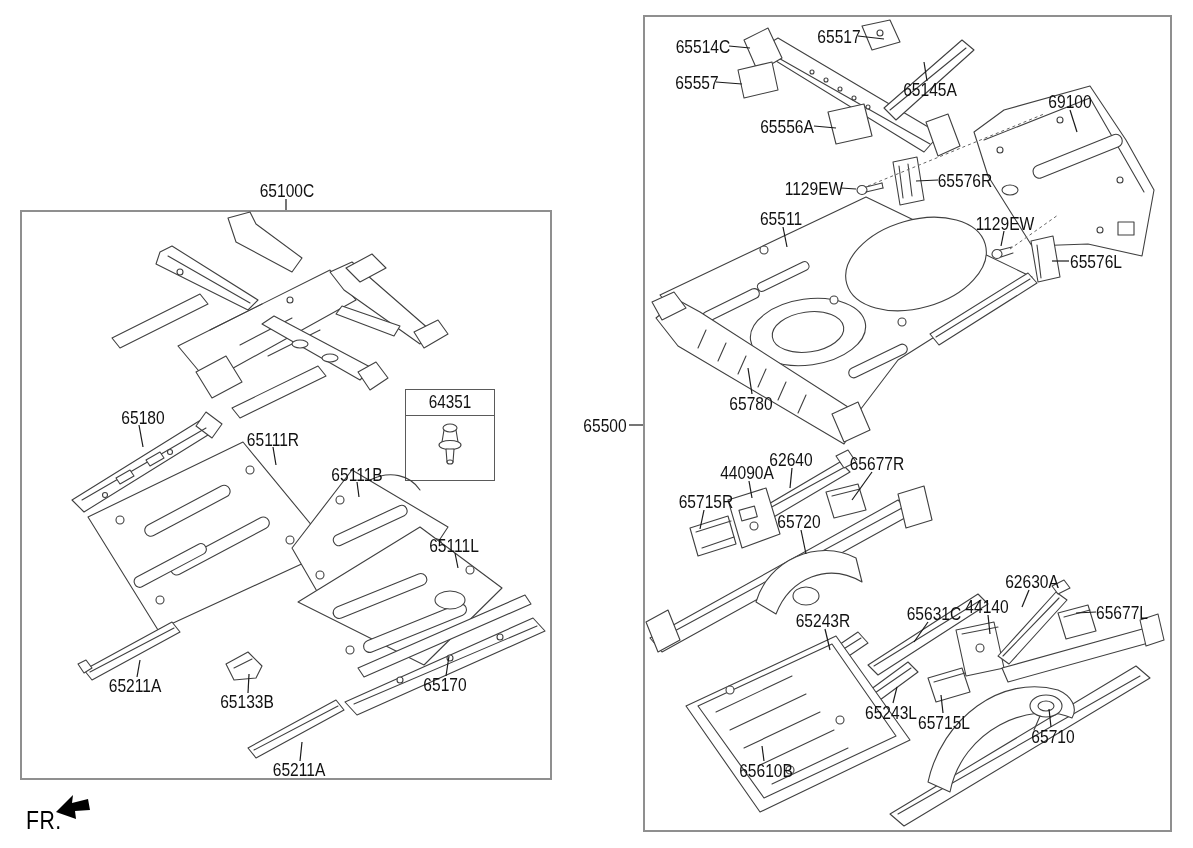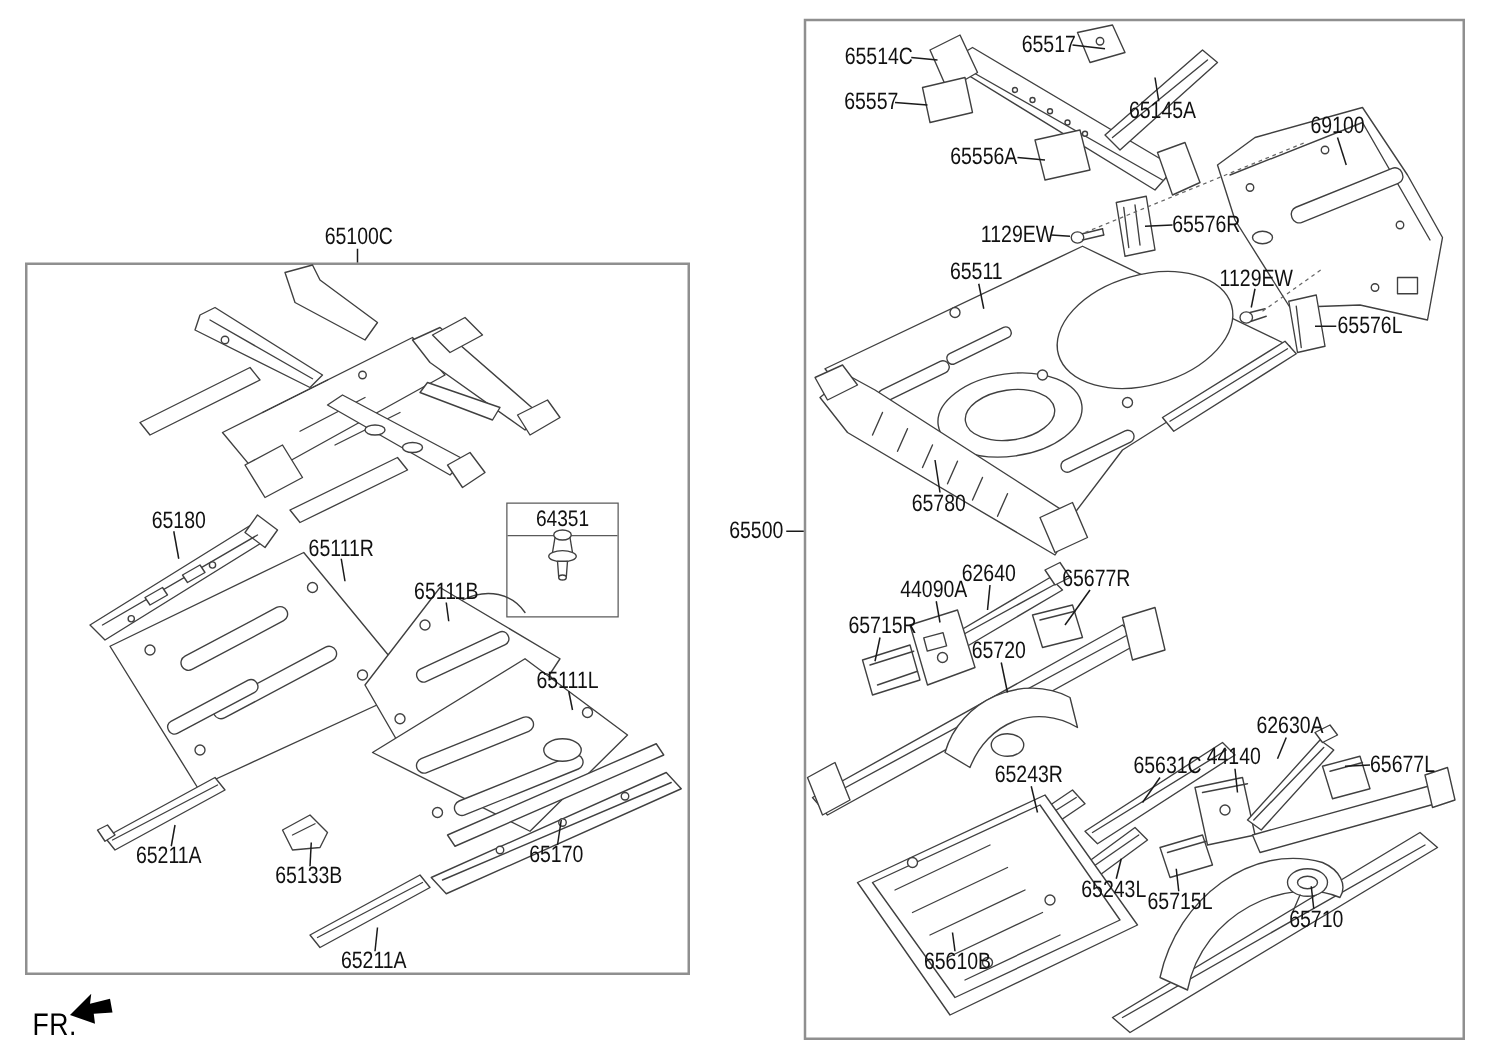--- a/index.html
+++ b/index.html
@@ -3,21 +3,21 @@
 <meta charset="utf-8">
 <style>
   html,body{margin:0;padding:0;background:#ffffff;}
   .canvas{
     position:relative;width:1193px;height:848px;background:#ffffff;
     font-family:"Liberation Sans",sans-serif;overflow:hidden;
   }
   .box{position:absolute;border:2px solid #8f8f8f;box-sizing:border-box;background:transparent;}
   .box-left{left:20px;top:210px;width:532px;height:570px;}
   .box-right{left:643px;top:15px;width:529px;height:817px;}
-  .inset{position:absolute;left:405px;top:402px;width:90px;height:92px;
+  .inset{position:absolute;left:405px;top:389px;width:90px;height:92px;
     border:1.5px solid #5a5a5a;box-sizing:border-box;background:transparent;}
   .inset-head{height:25px;border-bottom:1.5px solid #5a5a5a;display:flex;
     align-items:center;justify-content:center;}
   .inset-head span{font-size:18px;color:#111;transform:scaleX(.85);white-space:nowrap;}
   svg.art{position:absolute;left:0;top:0;}
   .callout{
     position:absolute;transform:translate(-50%,-50%) scaleX(.82);
     font-size:19px;line-height:1;color:#111;white-space:nowrap;
   }
   .fr-label{

